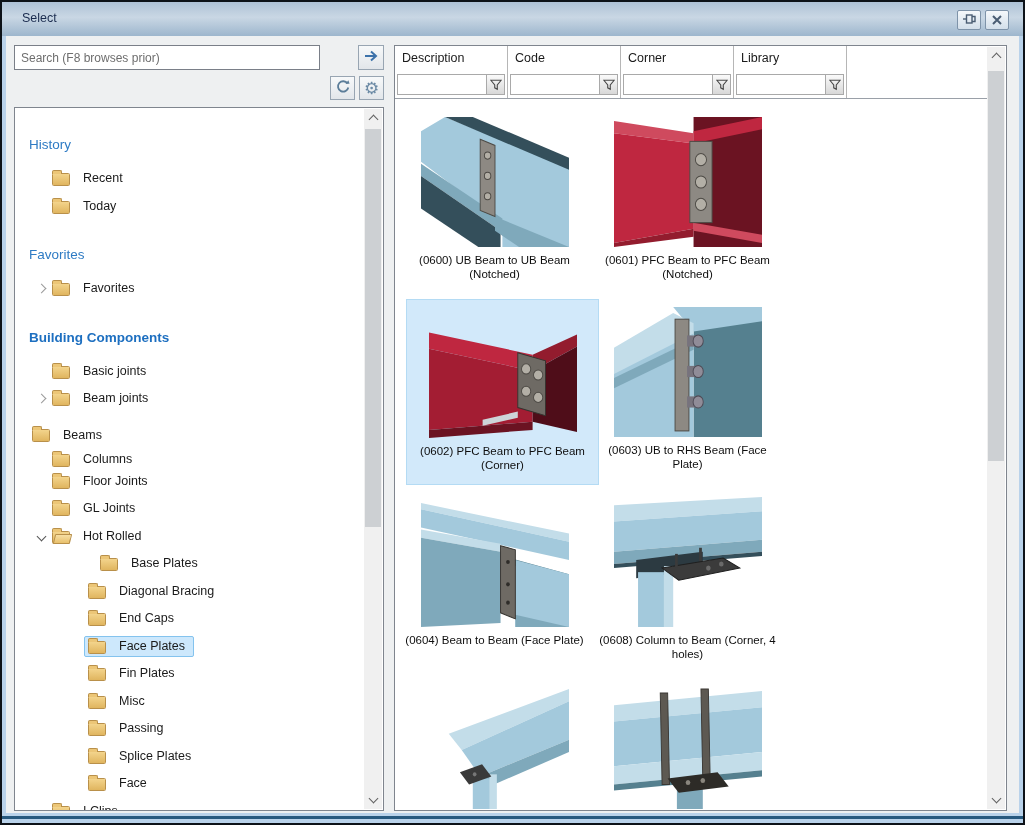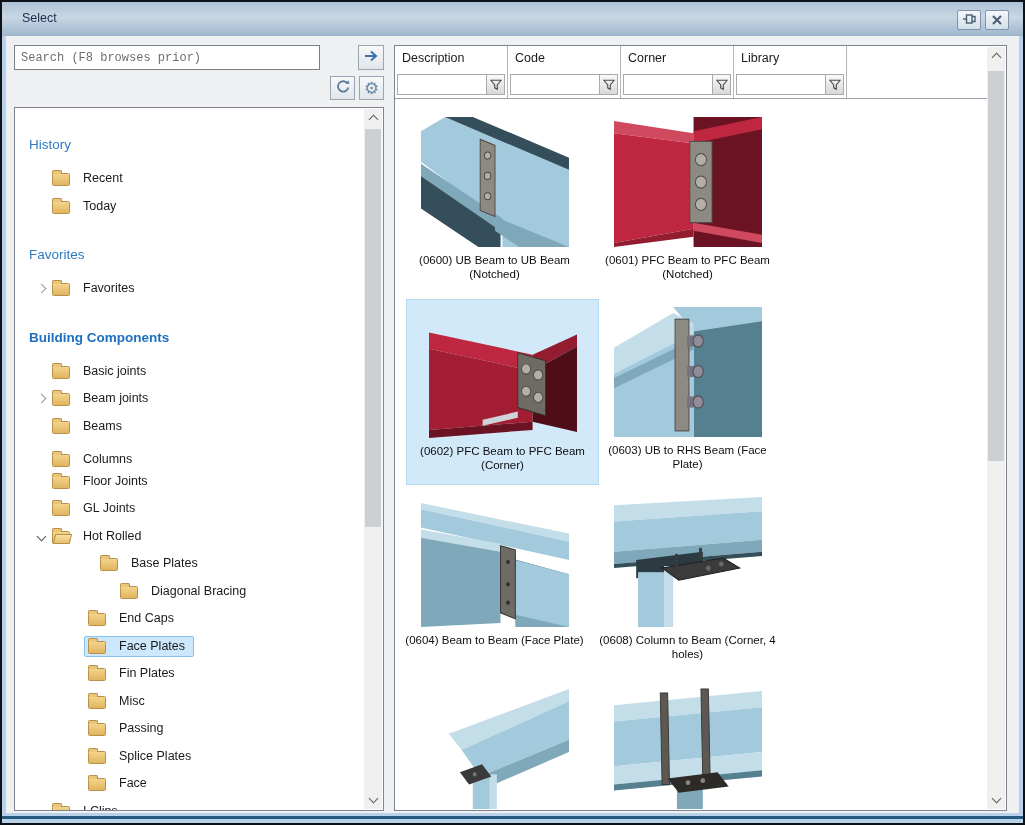--- a/index.html
+++ b/index.html
@@ -9,21 +9,21 @@
     background:linear-gradient(180deg,#aec2d6 0%,#c9d7e4 45%,#9db6cd 100%);}
   .titletext{position:absolute;left:20px;top:9px;font-size:12.5px;color:#1b2c4f;}
   .tb-btn{position:absolute;top:8px;width:24px;height:20px;border:1px solid #7e93a9;border-radius:2px;
     background:linear-gradient(180deg,#f5f8fb,#d3dfea);display:flex;align-items:center;justify-content:center;cursor:pointer;}
   .tb-pin{right:42px;} .tb-close{right:14px;}
   .content{position:absolute;left:4px;right:4px;top:34px;bottom:10px;background:#eef0f1;}
   .bottom-strip{position:absolute;left:0;right:0;bottom:4px;height:3px;background:#27597f;}
 
   
   .search-input{position:absolute;left:8px;top:9px;width:306px;height:25px;border:1px solid #7a7f88;background:#fff;
-    font-family:Liberation Mono, monospace;font-size:12px;color:#333;padding:0 6px;outline:none;}
+    font-family:Liberation Sans, sans-serif;font-size:12px;color:#333;padding:0 6px;outline:none;}
   .search-input::placeholder{color:#6e6e6e;}
   .sq-btn{position:absolute;border:1px solid #98a5b2;background:linear-gradient(180deg,#f7f9fa,#e2e6ea);
     display:flex;align-items:center;justify-content:center;cursor:pointer;}
   .go-btn{left:352px;top:9px;width:26px;height:25px;}
   .refresh-btn{left:324px;top:40px;width:25px;height:24px;}
   .gear-btn{left:353px;top:40px;width:25px;height:24px;color:#6b8aa5;font-size:17px;line-height:1;}
 
   
   .tree-panel{position:absolute;left:8px;top:71px;width:370px;bottom:2px;background:#fff;border:1px solid #7f858e;overflow:hidden;}
   .tree-content{position:absolute;left:0;top:0;right:19px;bottom:0;overflow:hidden;}
@@ -162,21 +162,21 @@
           </div>
           <div class="tree-row" style="top: 278px; left: 16px;">
             <span class="tchev collapsed">
               <i></i>
             </span>
             <span class="row-inner">
               <span class="folder"></span>
               <span class="tree-label">Beam joints</span>
             </span>
           </div>
-          <div class="tree-row" style="top: 306px; left: 16px;">
+          <div class="tree-row" style="top: 306px; left: 16px; flex-direction: column;">
             <span class="tchev"></span>
             <span class="row-inner">
               <span class="folder"></span>
               <span class="tree-label">Beams</span>
             </span>
           </div>
           <div class="tree-row" style="top: 333px; left: 16px; margin-top: 6px;">
             <span class="tchev"></span>
             <span class="row-inner">
               <span class="folder"></span>
@@ -206,21 +206,21 @@
               <span class="tree-label">Hot Rolled</span>
             </span>
           </div>
           <div class="tree-row" style="top: 443px; left: 64px;">
             <span class="tchev"></span>
             <span class="row-inner">
               <span class="folder"></span>
               <span class="tree-label">Base Plates</span>
             </span>
           </div>
-          <div class="tree-row" style="top: 471px; left: 52px; gap: 32px;">
+          <div class="tree-row" style="top: 471px; left: 52px;">
             <span class="tchev"></span>
             <span class="row-inner">
               <span class="folder"></span>
               <span class="tree-label">Diagonal Bracing</span>
             </span>
           </div>
           <div class="tree-row" style="top: 498px; left: 52px;">
             <span class="tchev"></span>
             <span class="row-inner">
               <span class="folder"></span>

